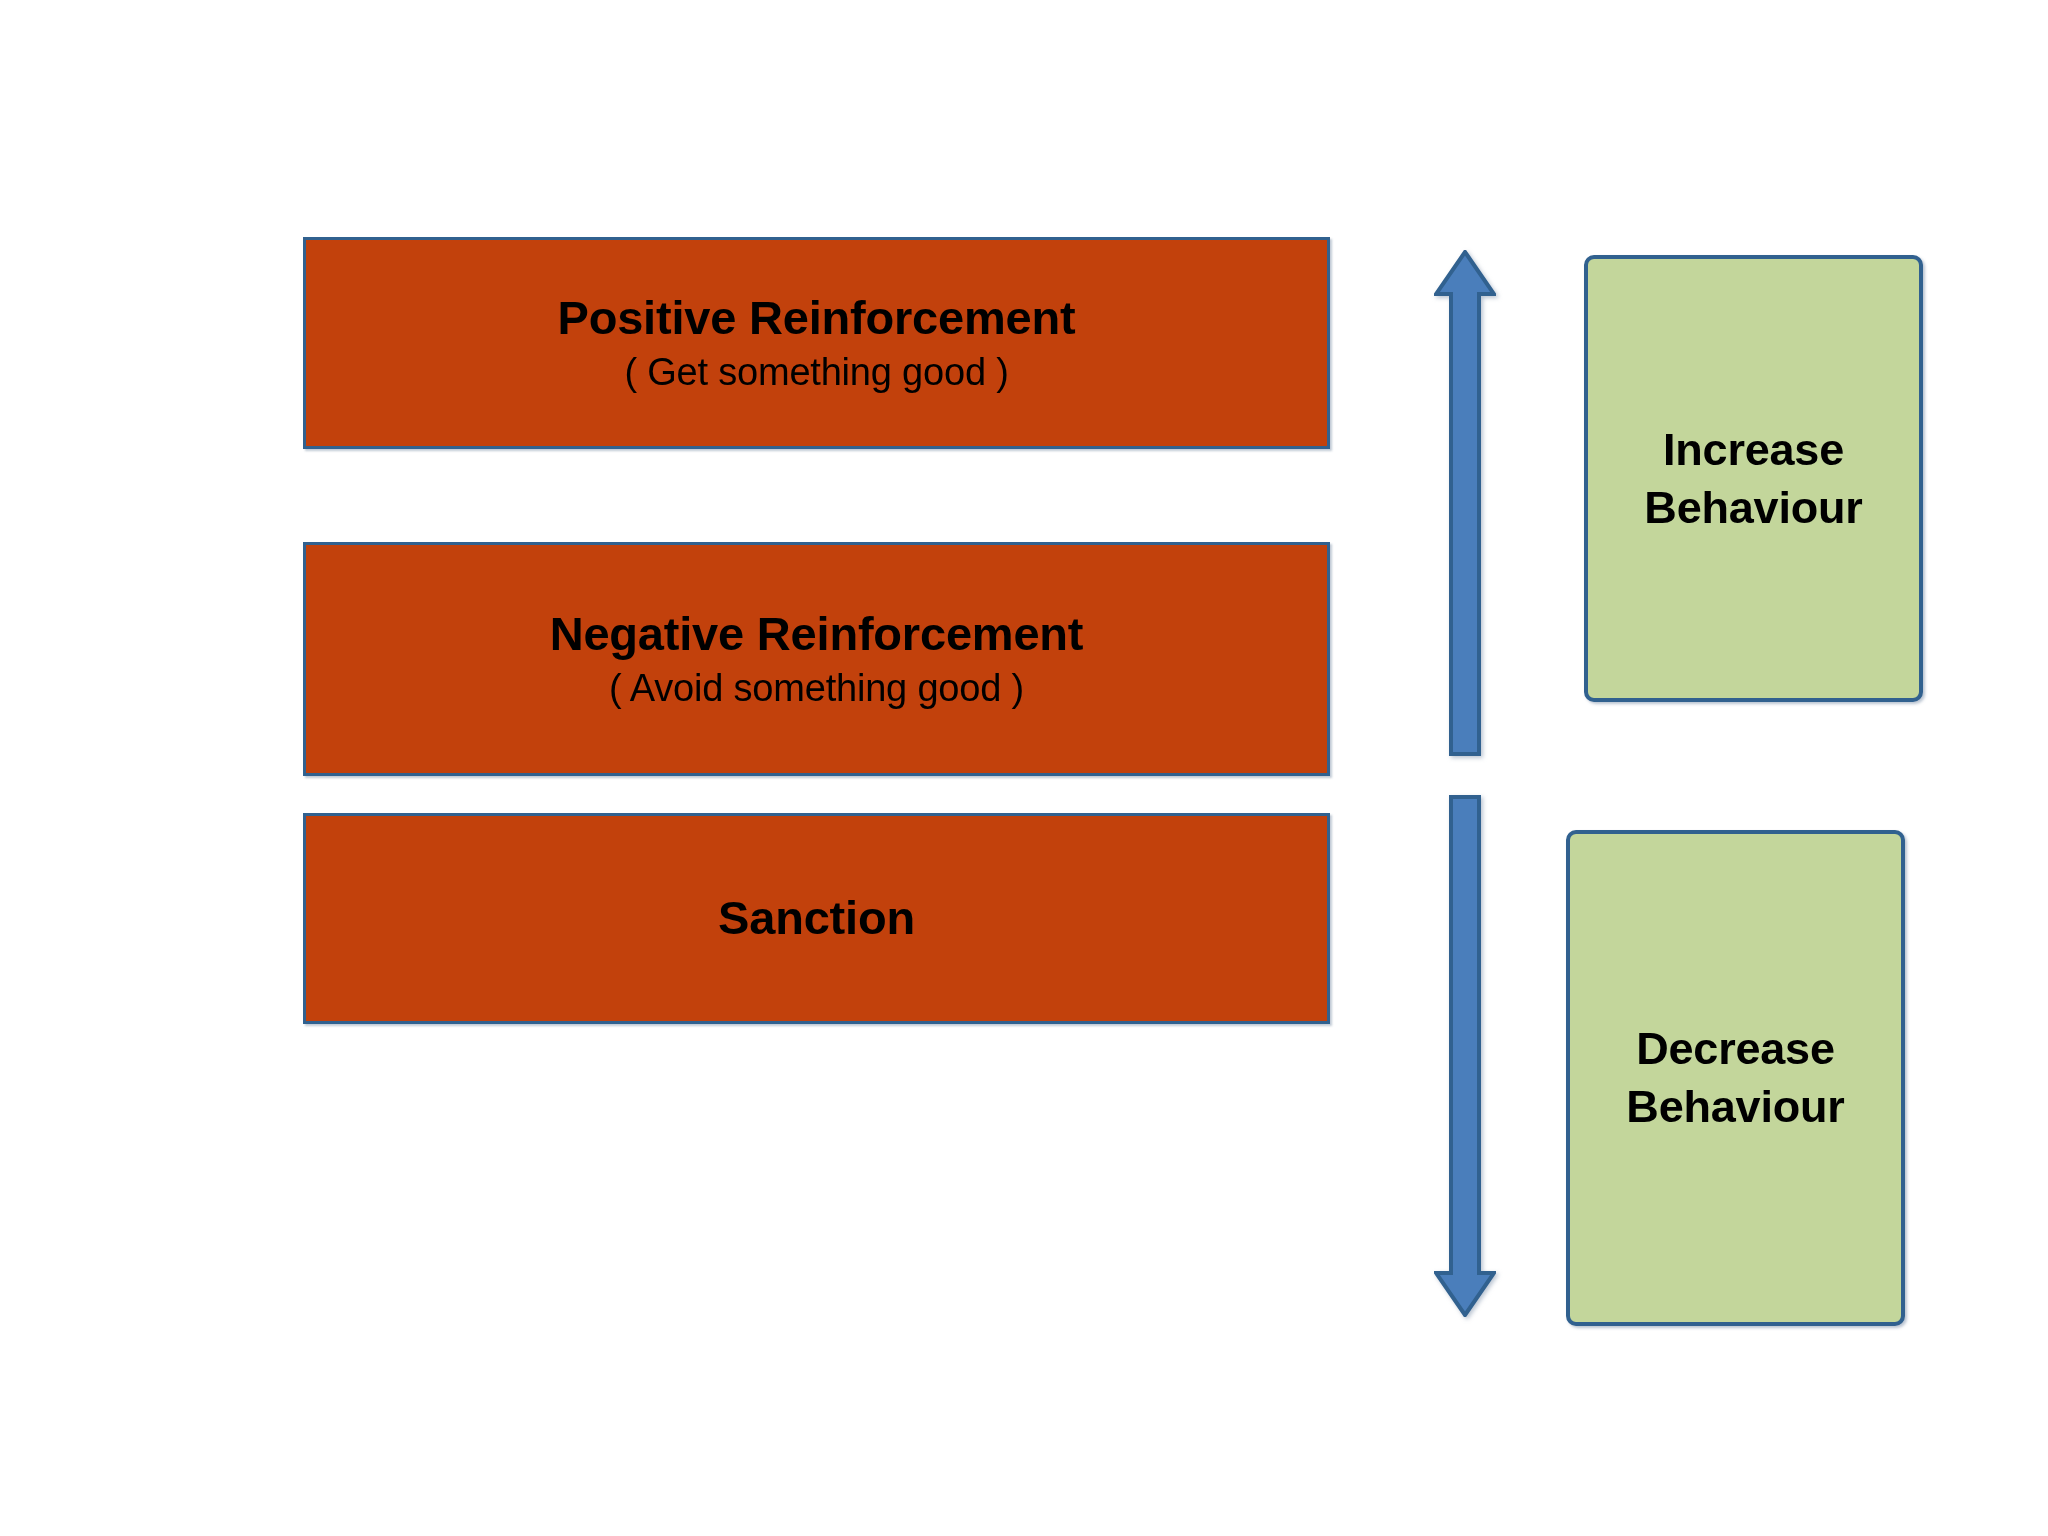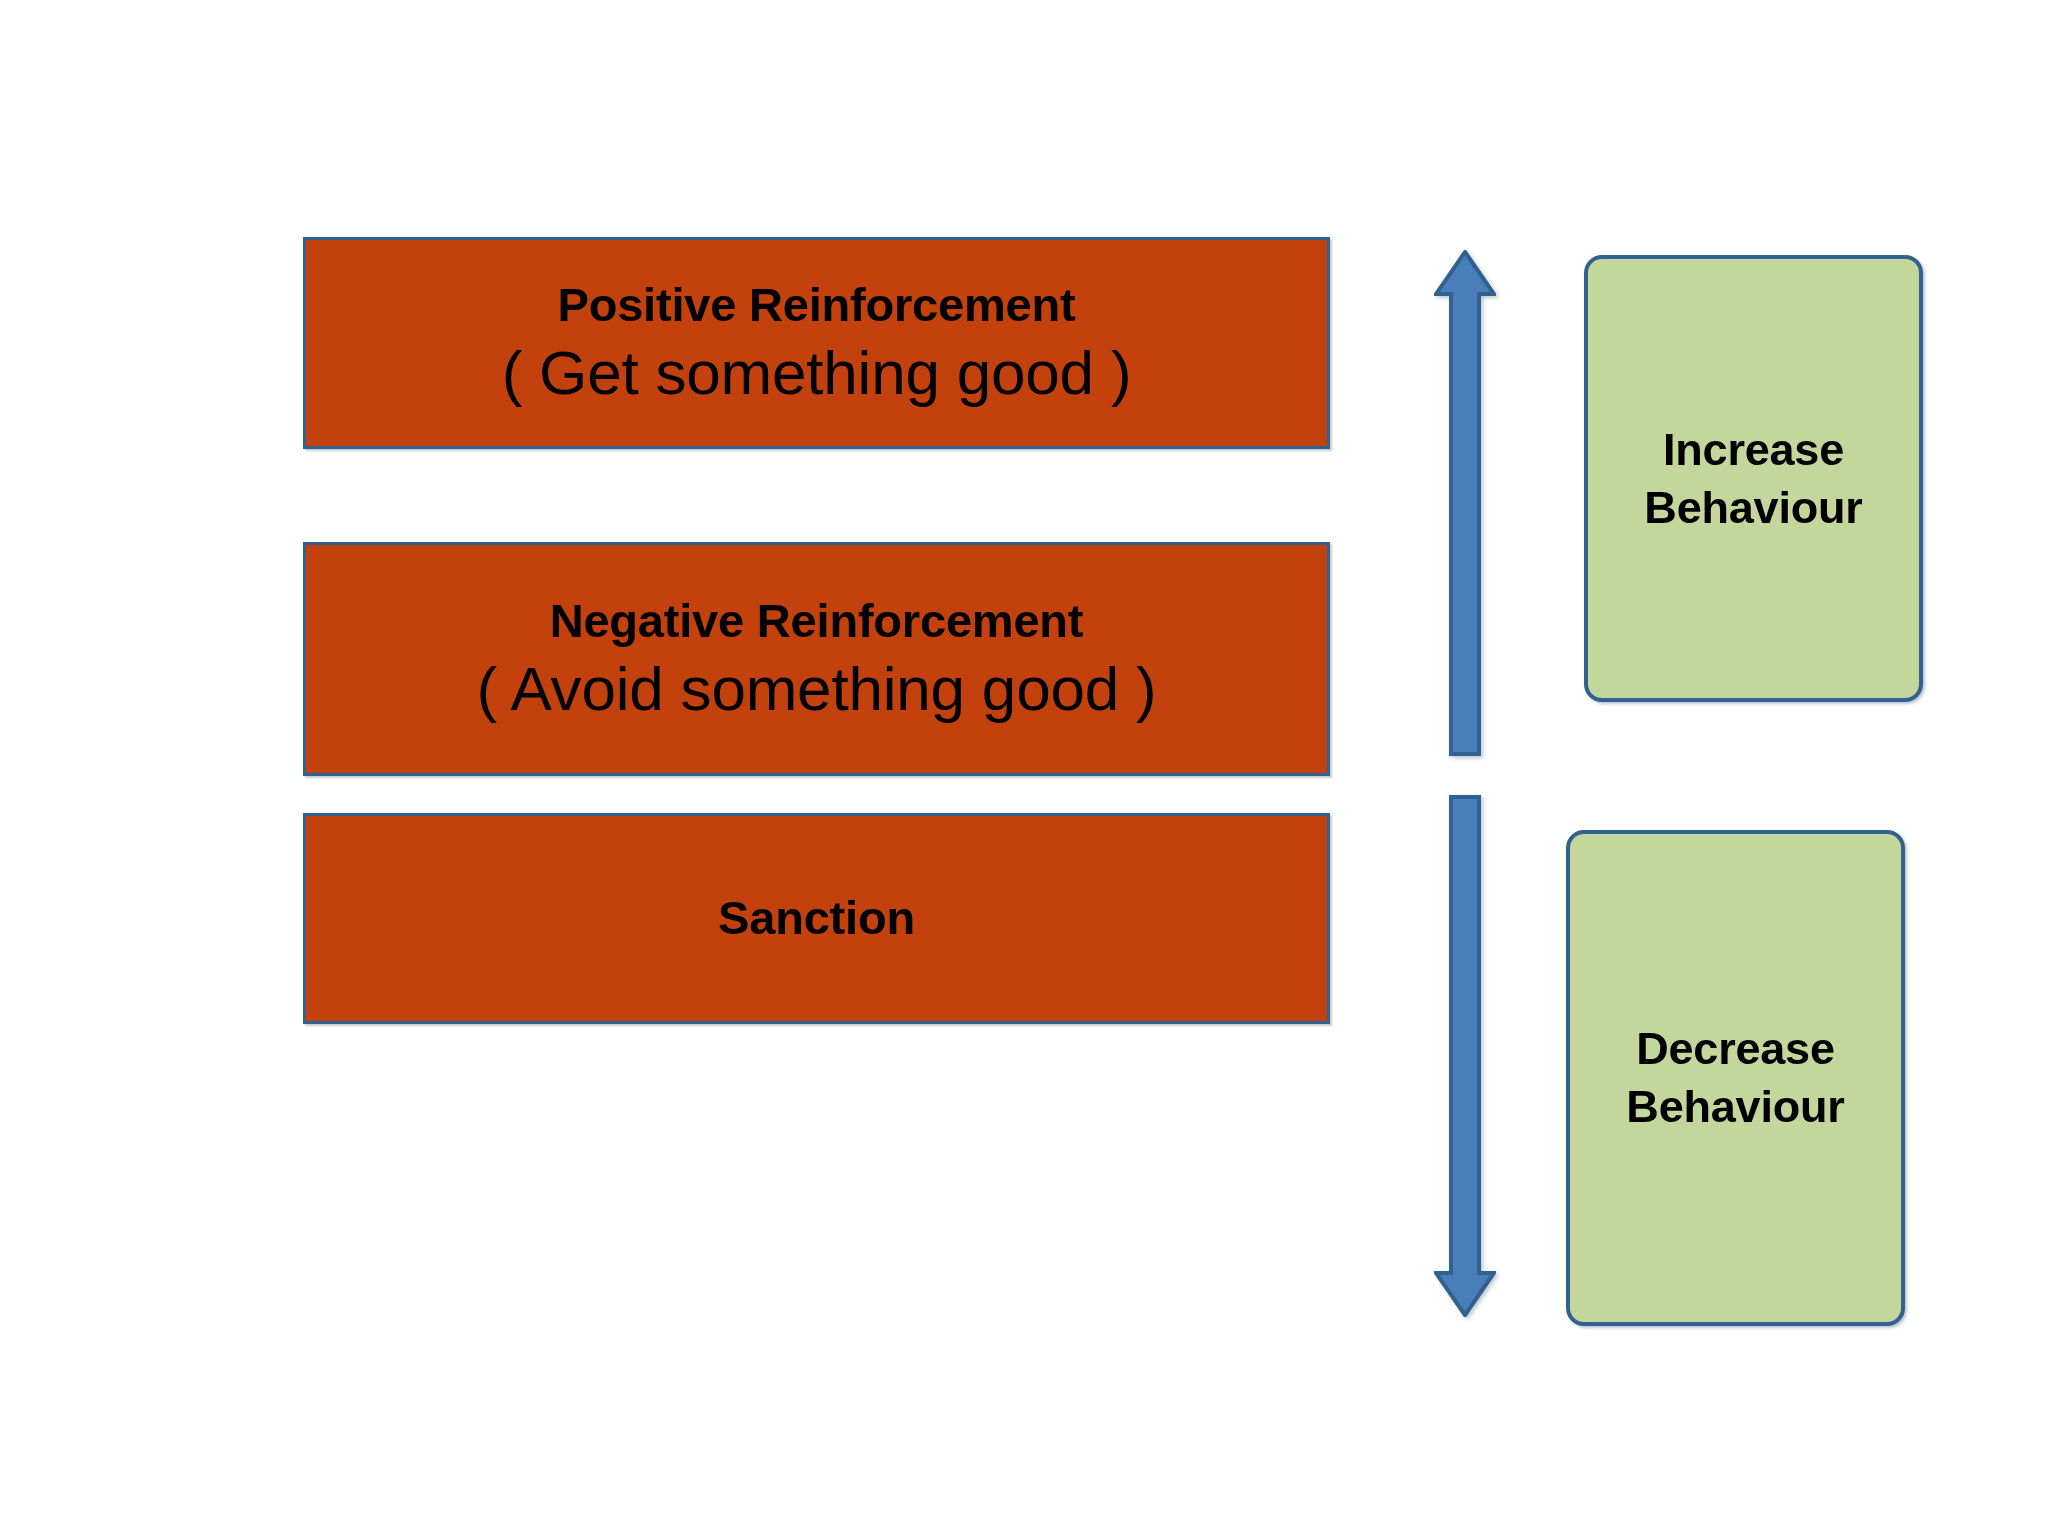--- a/index.html
+++ b/index.html
@@ -36,21 +36,21 @@
     text-align: center;
     line-height: 1.12;
   }
   .concept-title {
     font-size: 47px;
     font-weight: bold;
     letter-spacing: -0.2px;
     white-space: nowrap;
   }
   .concept-sub {
-    font-size: 62px;
+    font-size: 38px;
     font-weight: normal;
     letter-spacing: -0.2px;
     white-space: nowrap;
     margin-top: 6px;
   }
 
   #box-positive   { top: 237px;  height: 212px; }
   #box-negative   { top: 542px;  height: 234px; }
   #box-penality   { top: 813px;  height: 211px; }
   #box-sanction   { top: 1102px; height: 211px; }
@@ -65,21 +65,21 @@
   #arrow-down { top: 795px; height: 522px; }
   .arrow svg { display: block; width: 100%; height: 100%;
                filter: drop-shadow(2px 2px 2px rgba(120,140,165,0.5)); }
 
   
   .outcome-box {
     position: absolute;
     box-sizing: border-box;
     background: #c3d69b;
     border: 4px solid #31618f;
-    border-radius: 18px;
+    border-radius: 10px;
     box-shadow: 2px 2px 3px rgba(120,140,165,0.5);
     display: flex;
     flex-direction: column;
     align-items: center;
     justify-content: center;
     color: #000000;
     text-align: center;
     font-size: 45px;
     font-weight: bold;
     line-height: 1.28;

